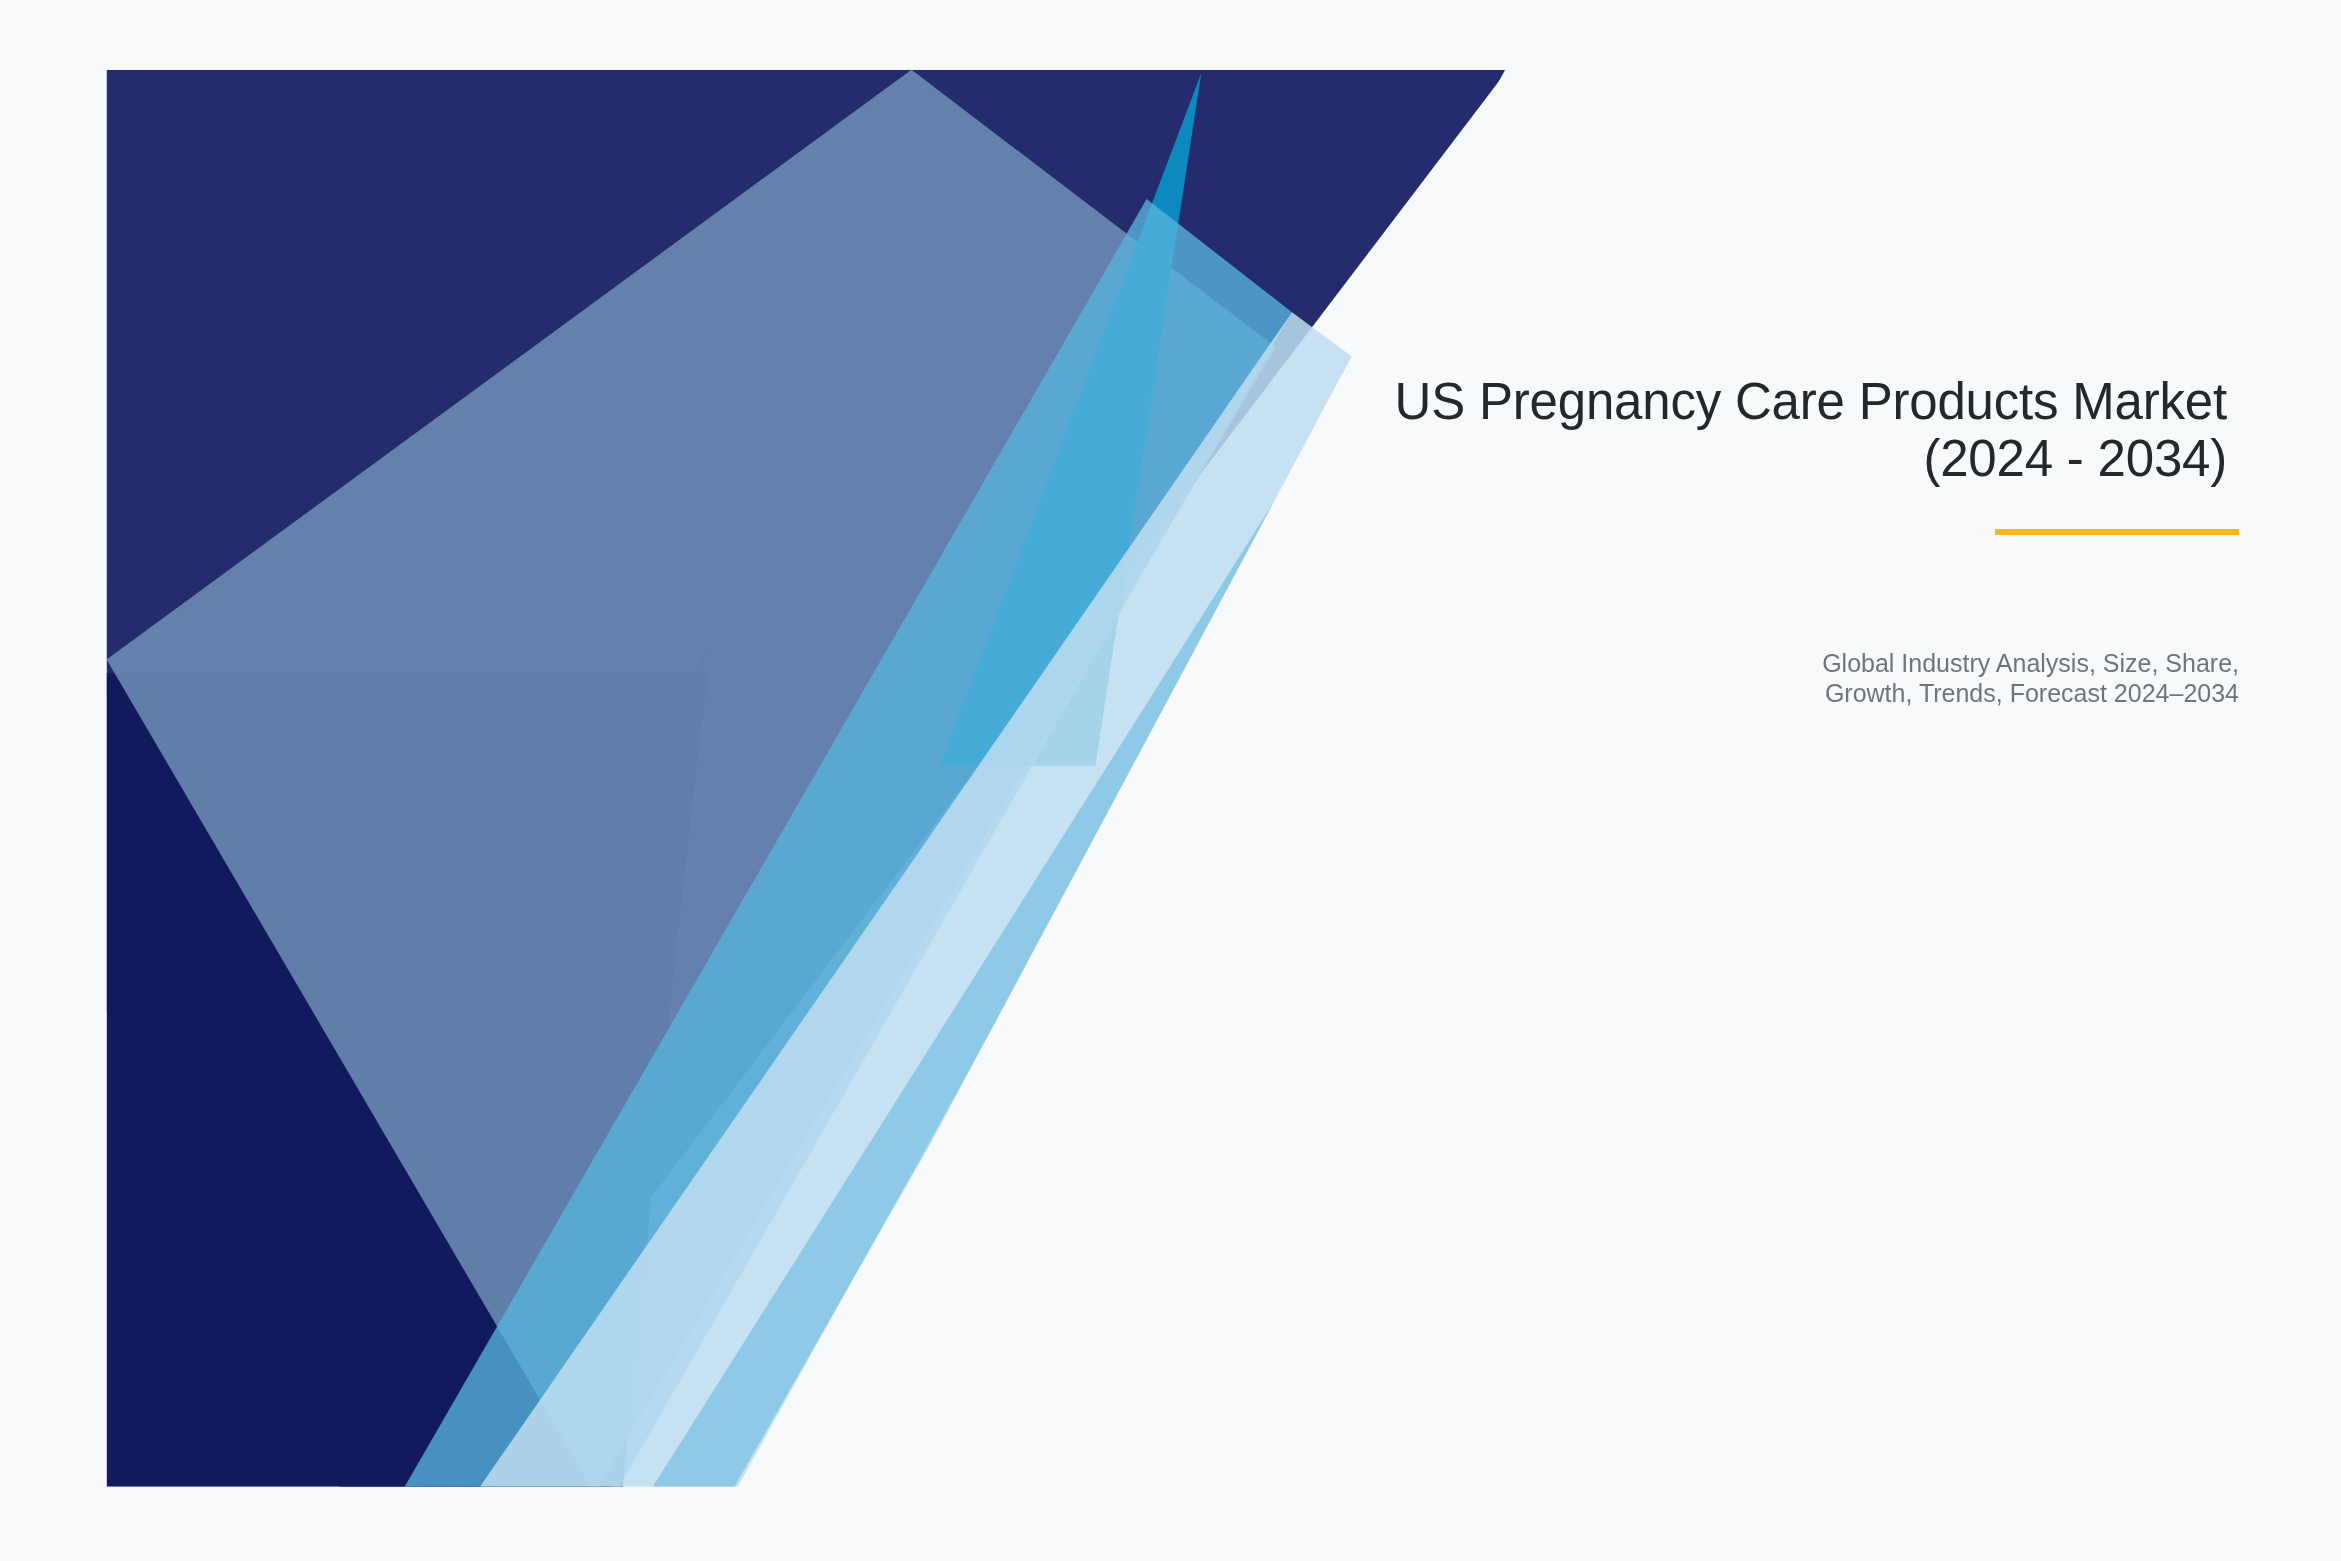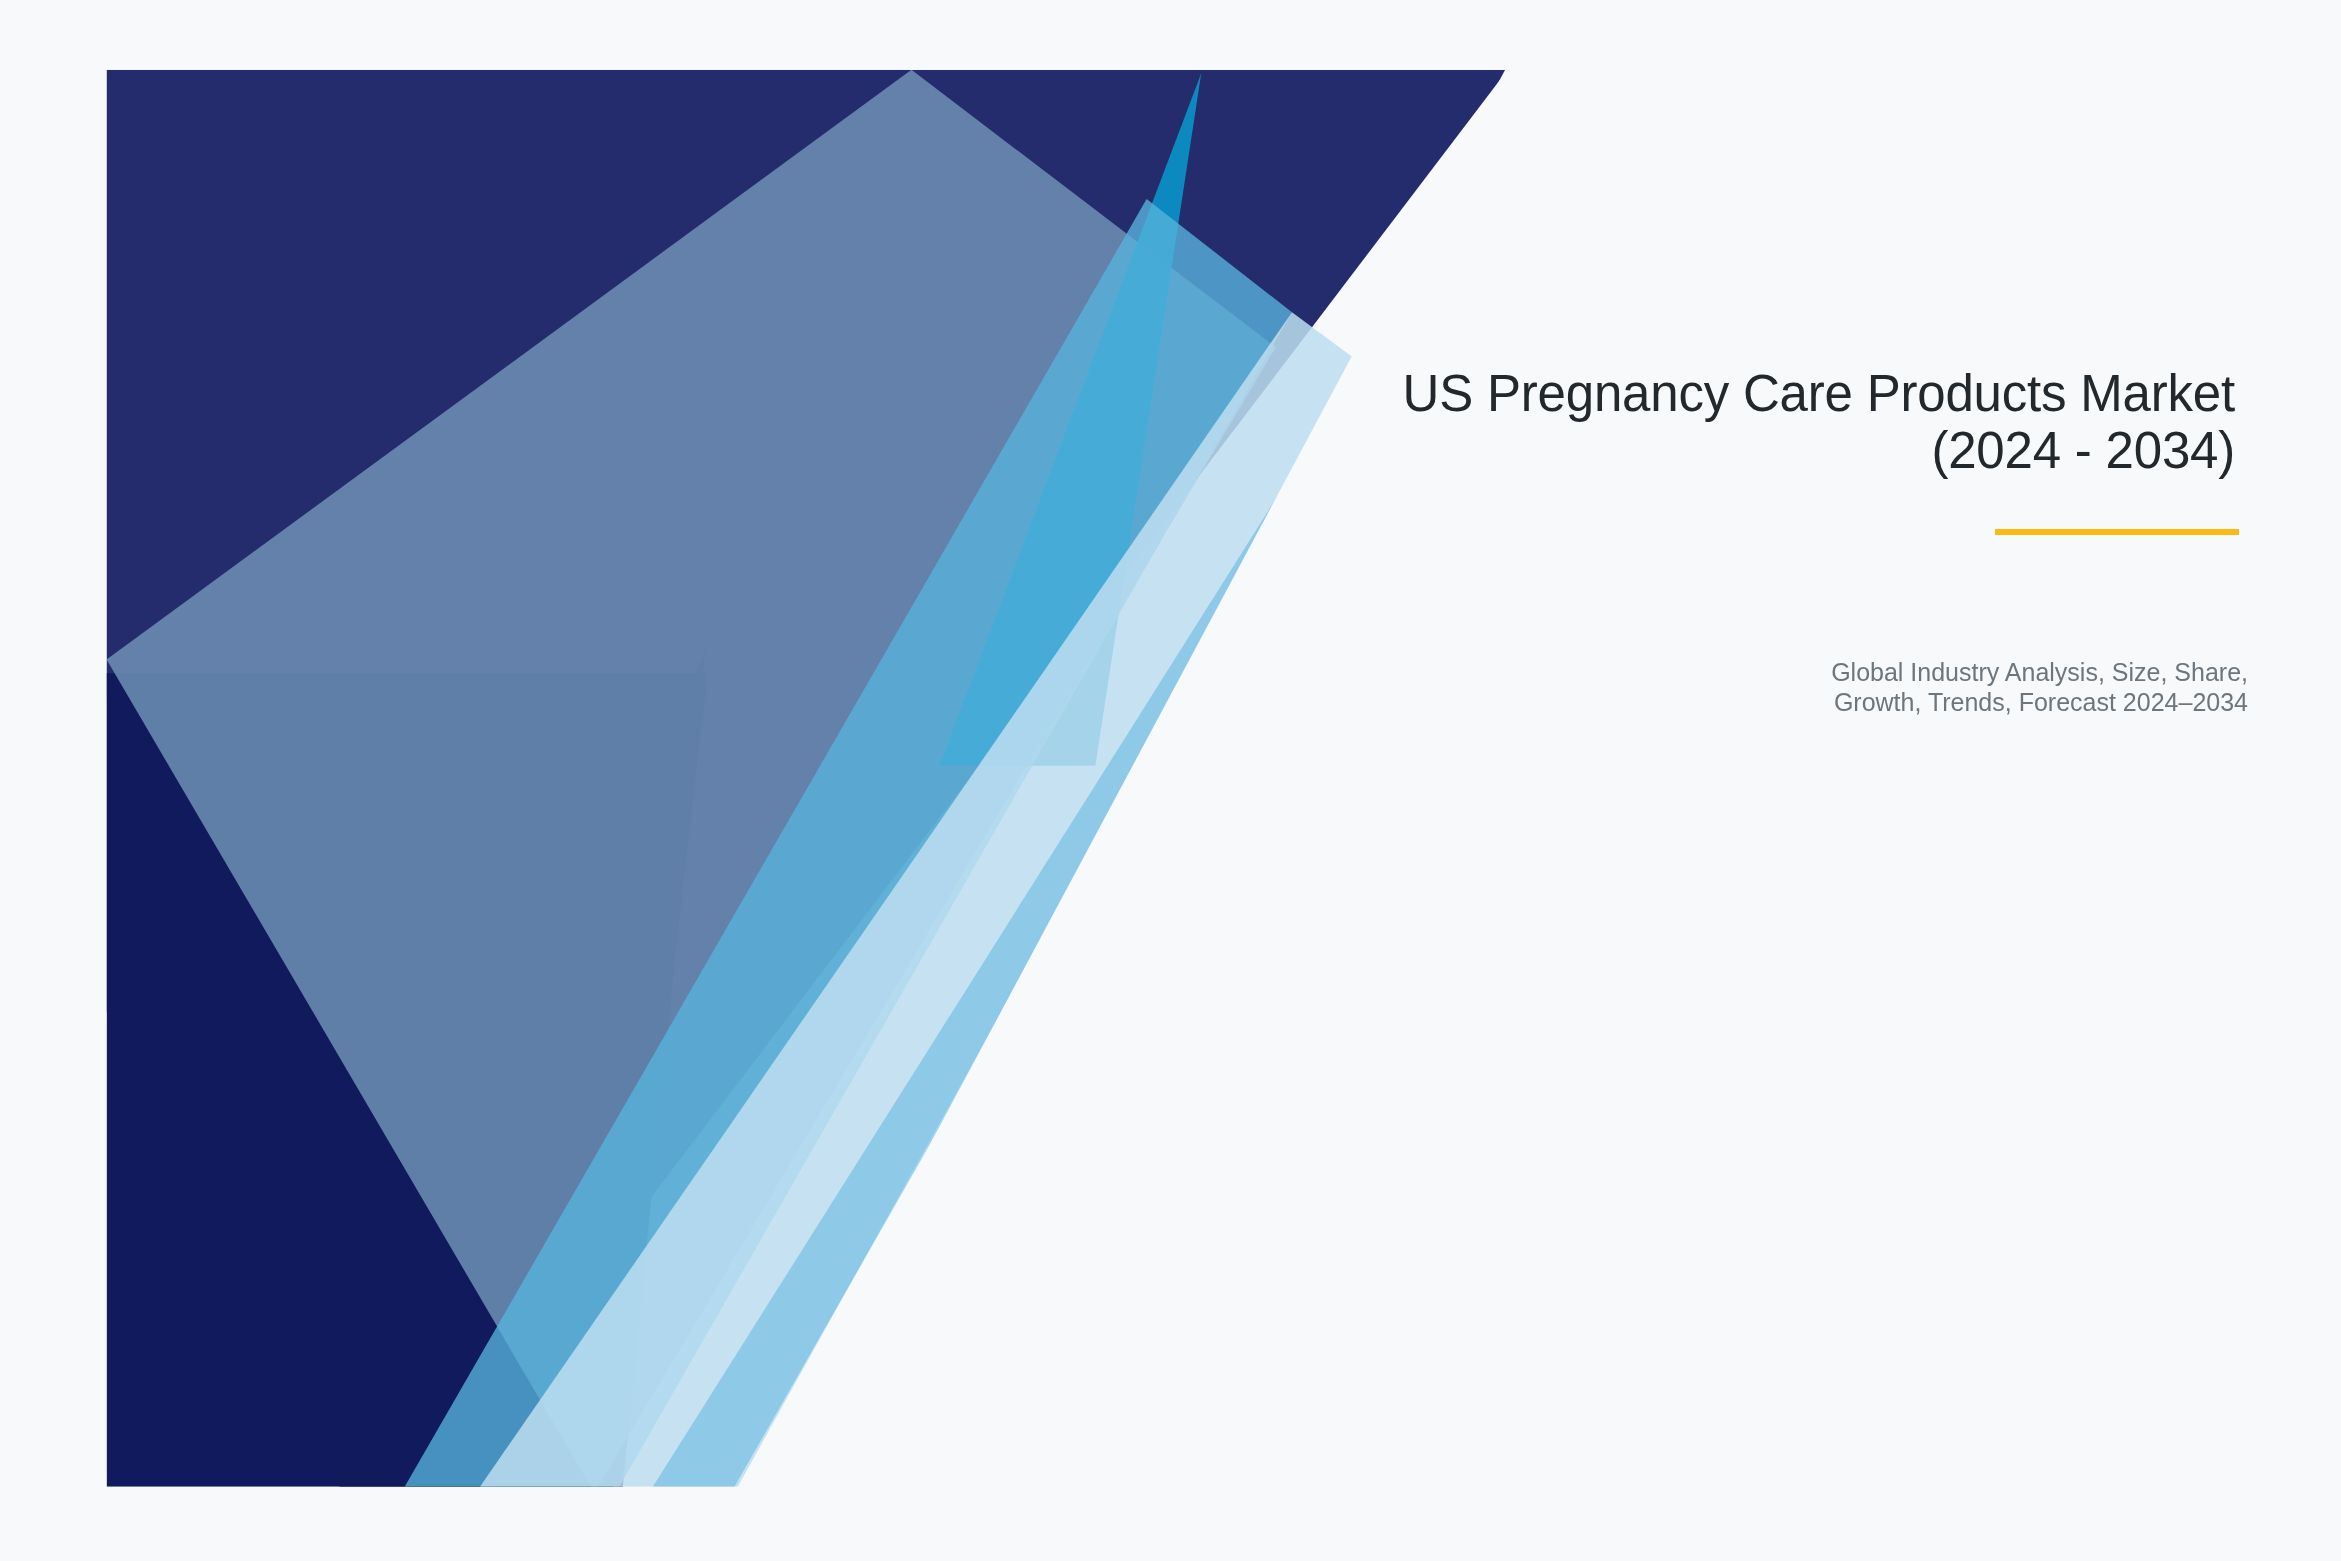--- a/index.html
+++ b/index.html
@@ -23,41 +23,41 @@
 
   
   #text-block{
     position:absolute;
     left:1122px;
     top:361px;
     width:1117px;
     text-align:right;
   }
   #title{
-    margin:4px;
+    margin:12px;
     font-size:51px;
     line-height:57px;
     font-weight:400;
     color:#23282c;
     letter-spacing:-0.2px;
     position:relative;
     z-index:3;
     white-space:pre-line;
   }
   #accent-bar{
     position:absolute;
     left:1995px;
     top:529px;
     width:244px;
     height:6.3px;
     background:#fdb913;
     z-index:2;
   }
   #subtitle{
-    margin:9px;
+    margin:0;
     position:absolute;
     left:1122px;
     top:648px;
     width:1117px;
     text-align:right;
     font-size:25px;
     line-height:30px;
     font-weight:400;
     color:#6d767c;
     white-space:pre-line;

